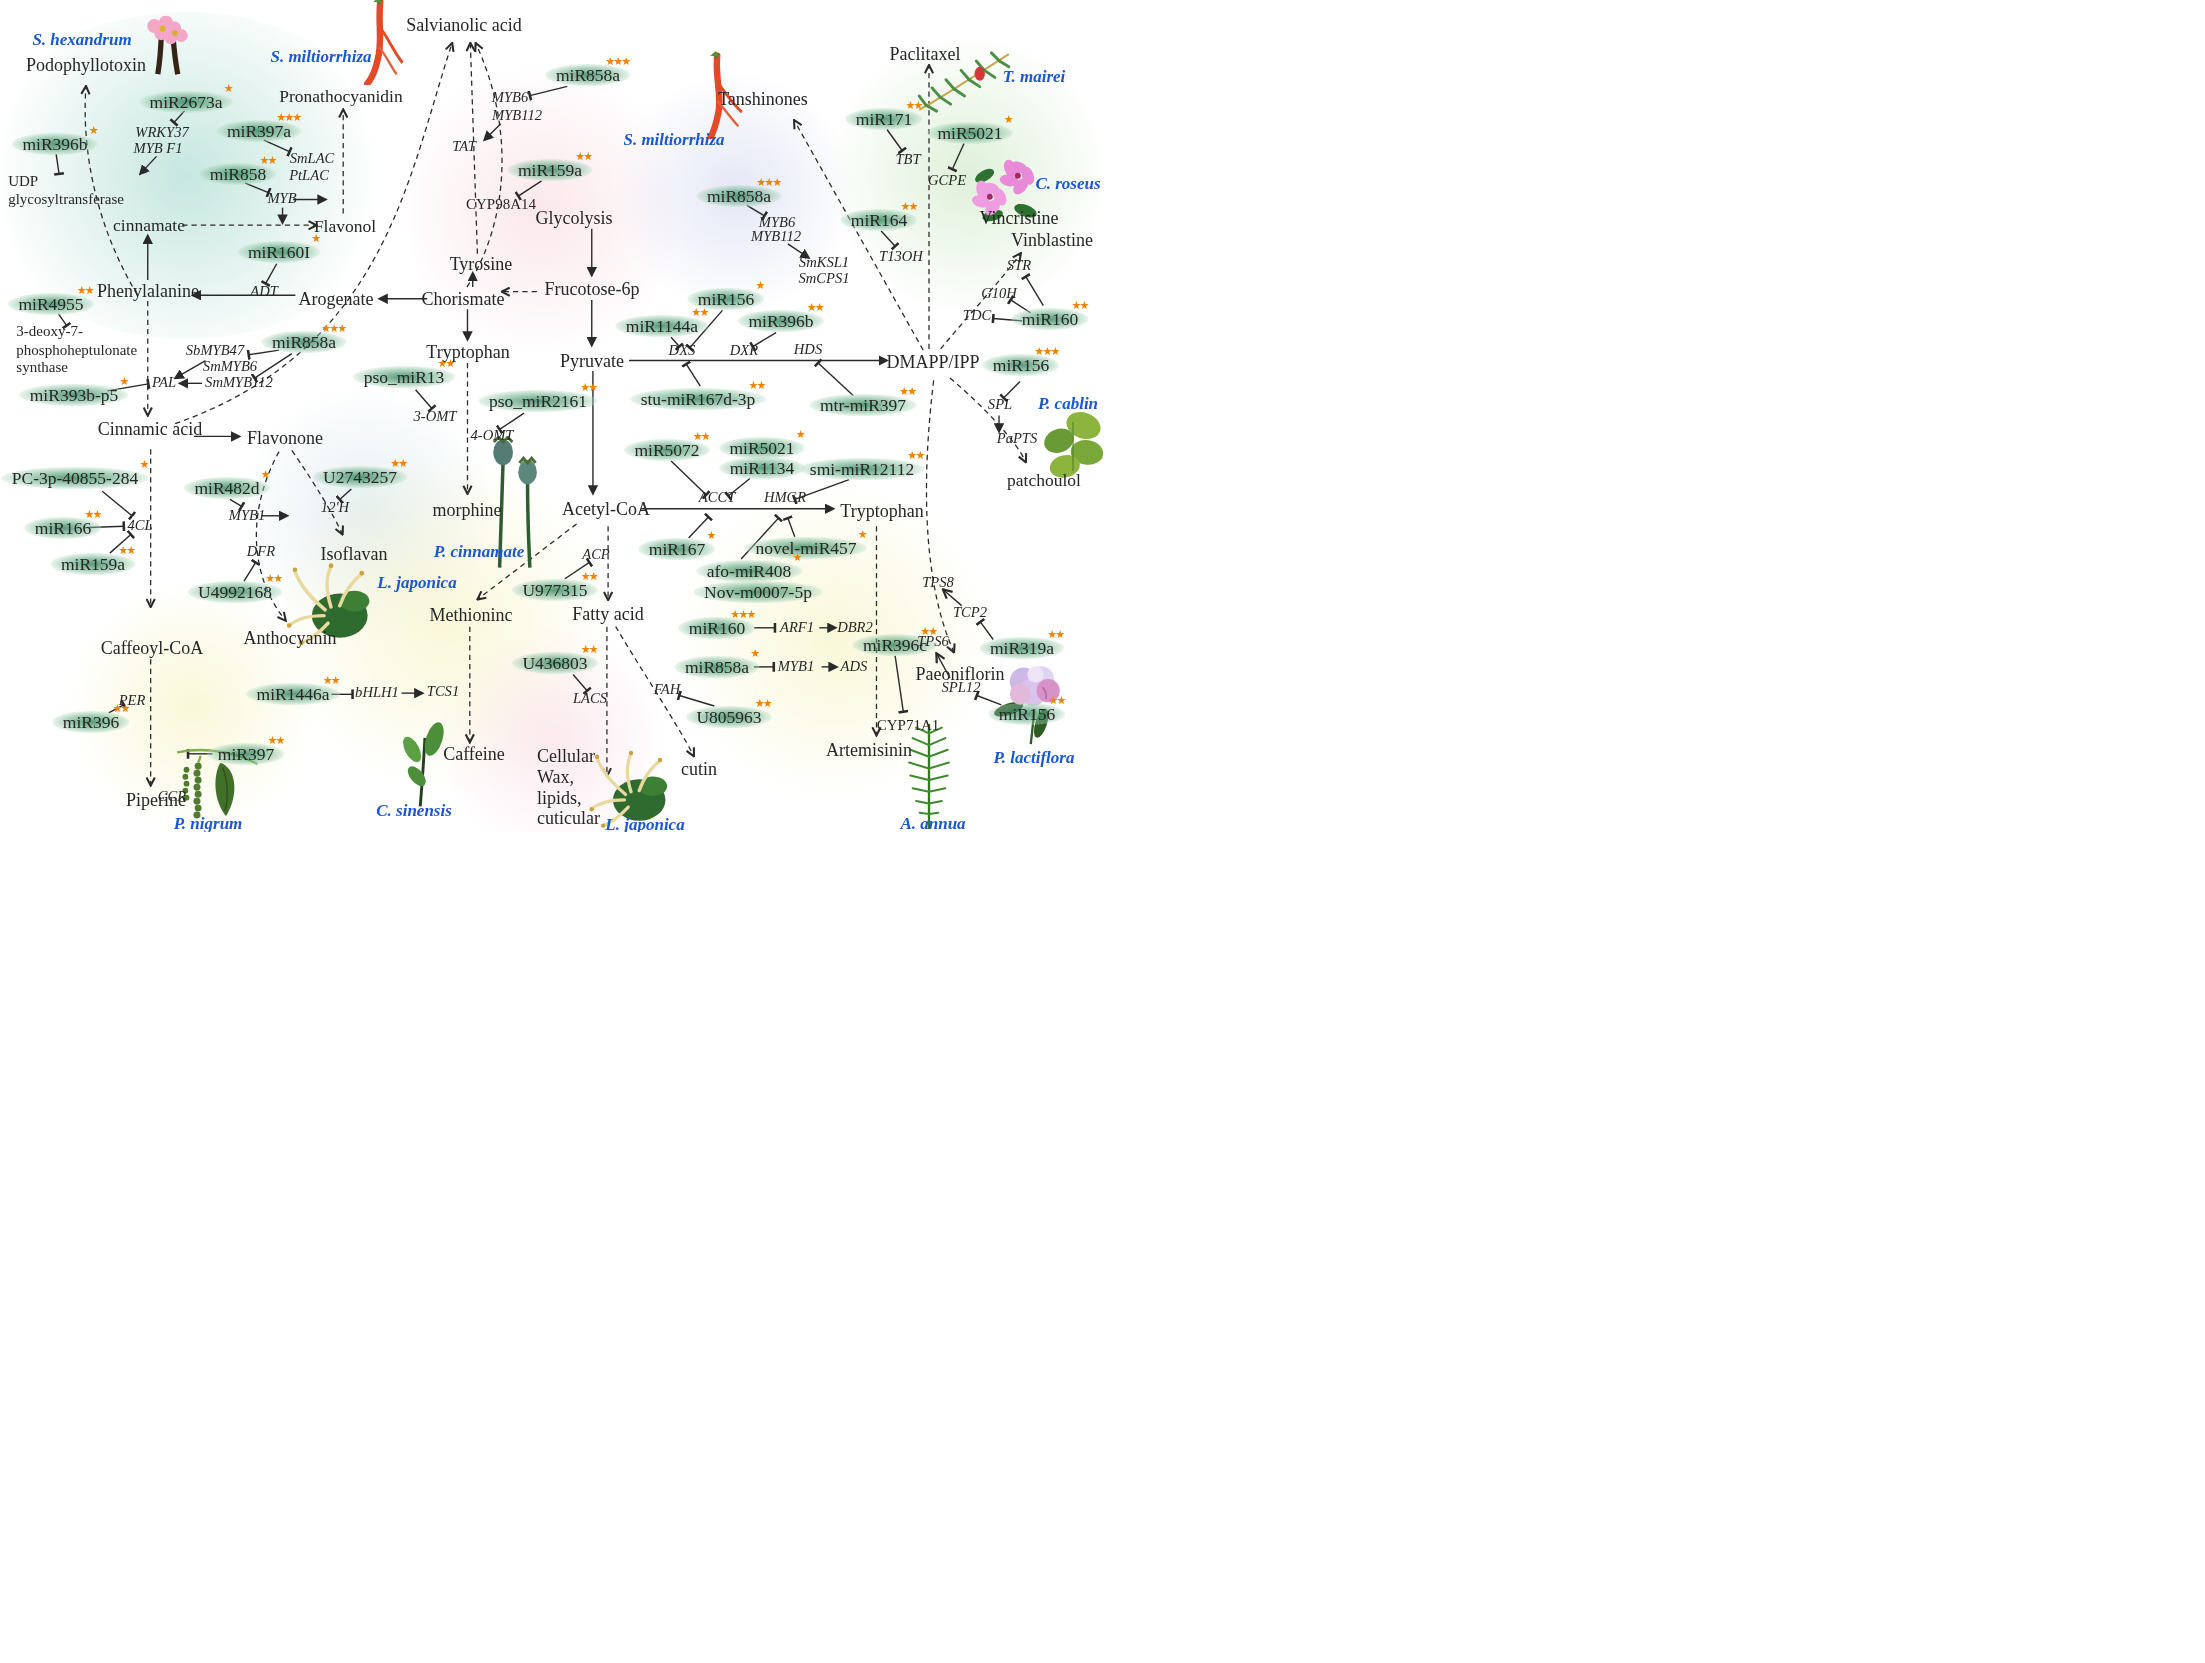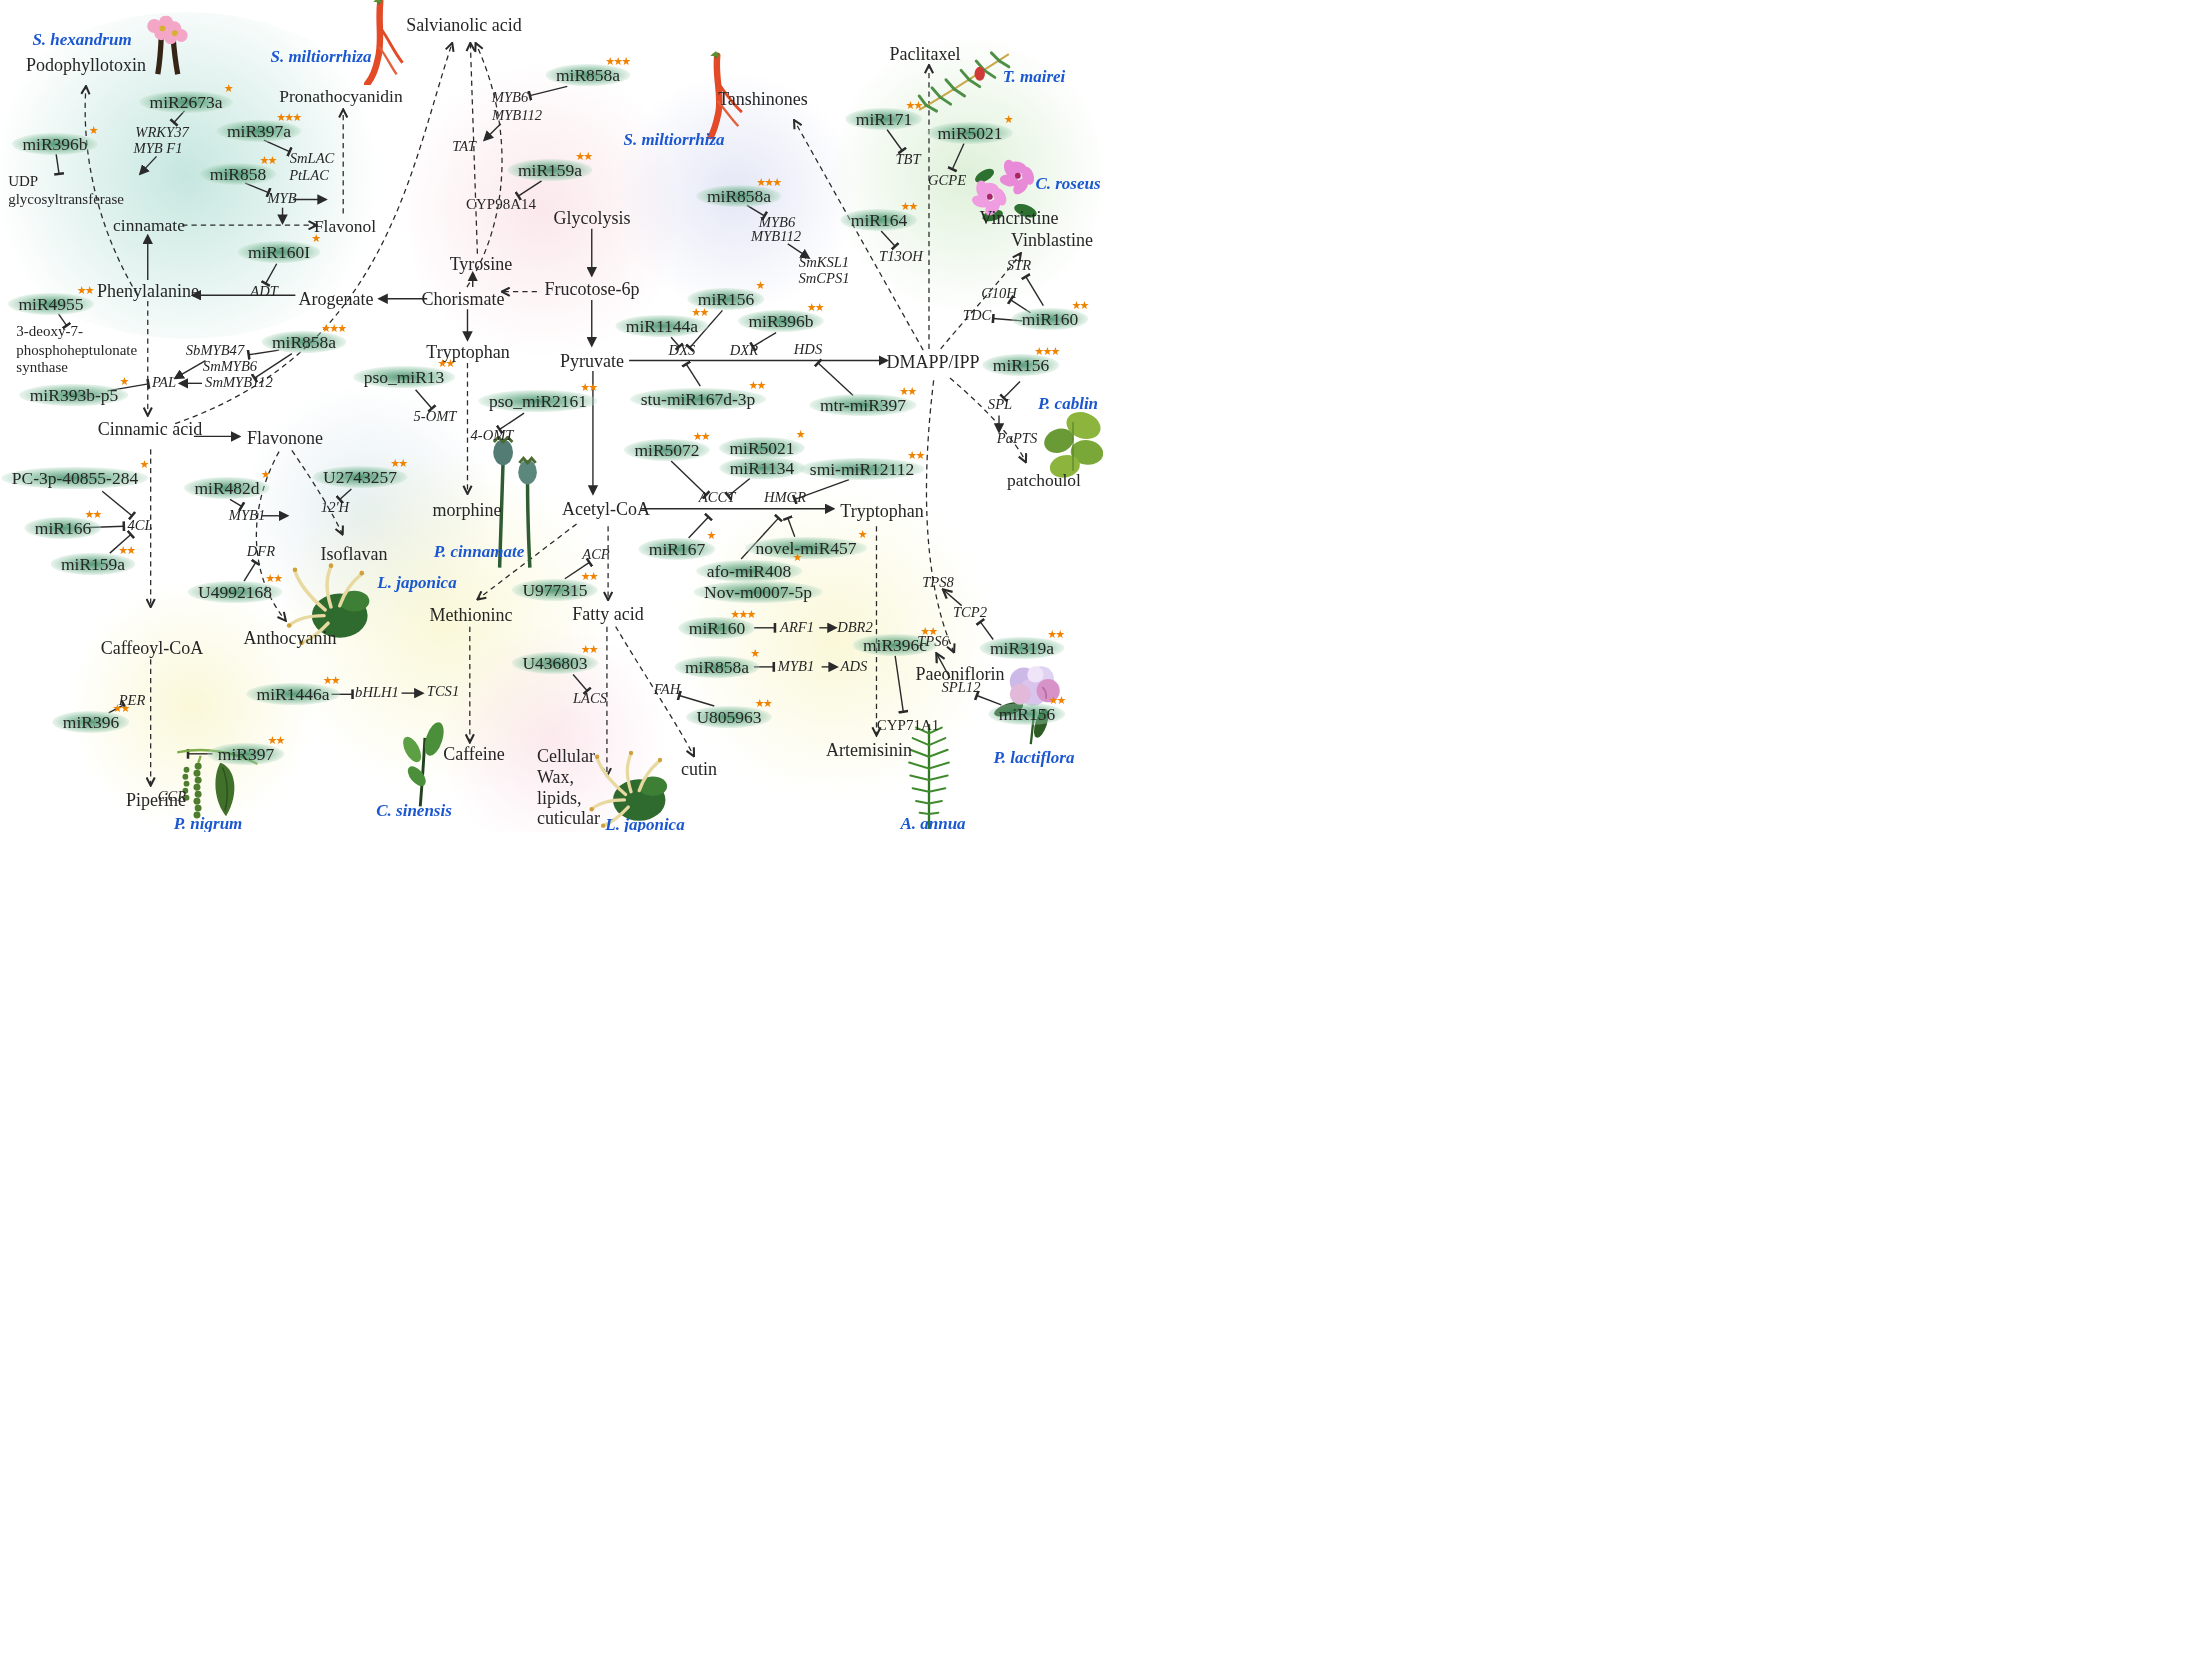--- a/index.html
+++ b/index.html
@@ -355,21 +355,21 @@
   <div class="n m big" style="left:464px;top:24.5px">Salvianolic acid</div>
   <div class="n s" style="left:321px;top:57px">S. miltiorrhiza</div>
   <div class="n m" style="left:341px;top:96px">Pronathocyanidin</div>
   <div class="n g" style="left:510px;top:98px">MYB6</div>
   <div class="n g" style="left:517px;top:116px">MYB112</div>
   <div class="n g" style="left:464px;top:147px">TAT</div>
   <div class="n p" style="left:588px;top:75px"><span class="stars">★★★</span><span>miR858a</span></div>
   <div class="n m sm" style="left:501px;top:205px">CYP98A14</div>
   <div class="n p" style="left:550px;top:170px"><span class="stars">★★</span><span>miR159a</span></div>
 
-  <div class="n m big" style="left:592px;top:218px">Glycolysis</div>
+  <div class="n m big" style="left:574px;top:218px">Glycolysis</div>
   <div class="n m big" style="left:763px;top:99px">Tanshinones</div>
   <div class="n s" style="left:674px;top:140px">S. miltiorrhiza</div>
   <div class="n p" style="left:739px;top:196px"><span class="stars">★★★</span><span>miR858a</span></div>
   <div class="n g" style="left:777px;top:223px">MYB6</div>
   <div class="n g" style="left:776px;top:237px">MYB112</div>
   <div class="n g" style="left:824px;top:263px">SmKSL1</div>
   <div class="n g" style="left:824px;top:279px">SmCPS1</div>
   <div class="n m big" style="left:925px;top:54px">Paclitaxel</div>
   <div class="n s" style="left:1034px;top:77px">T. mairei</div>
   <div class="n p" style="left:884px;top:119px"><span class="stars">★★</span><span>miR171</span></div>
@@ -400,21 +400,21 @@
   <div class="n g" style="left:264px;top:292px">ADT</div>
   <div class="n m big" style="left:336px;top:299px">Arogenate</div>
   <div class="n m big" style="left:463px;top:299px">Chorismate</div>
   <div class="n m big" style="left:481px;top:264px">Tyrosine</div>
   <div class="n m big" style="left:468px;top:352px">Tryptophan</div>
   <div class="n p" style="left:304px;top:342px"><span class="stars">★★★</span><span>miR858a</span></div>
   <div class="n m big" style="left:150px;top:429px">Cinnamic acid</div>
   <div class="n m big" style="left:285px;top:438px">Flavonone</div>
 
   <div class="n p" style="left:404px;top:377px"><span class="stars">★★</span><span>pso_miR13</span></div>
-  <div class="n g" style="left:435px;top:417px">5-OMT</div>
+  <div class="n g" style="left:435px;top:417px">3-OMT</div>
   <div class="n p" style="left:538px;top:401px"><span class="stars">★★</span><span>pso_miR2161</span></div>
   <div class="n g" style="left:492px;top:436px">4-OMT</div>
   <div class="n m big" style="left:467px;top:510px">morphine</div>
   <div class="n s" style="left:479px;top:552px">P. cinnamate</div>
   <div class="n m big" style="left:592px;top:289px">Frucotose-6p</div>
   <div class="n m big" style="left:592px;top:361px">Pyruvate</div>
   <div class="n p" style="left:726px;top:299px"><span class="stars">★</span><span>miR156</span></div>
   <div class="n p" style="left:662px;top:326px"><span class="stars">★★</span><span>miR1144a</span></div>
   <div class="n p" style="left:781px;top:321px"><span class="stars">★★</span><span>miR396b</span></div>
   <div class="n g" style="left:682px;top:351px">DXS</div>

